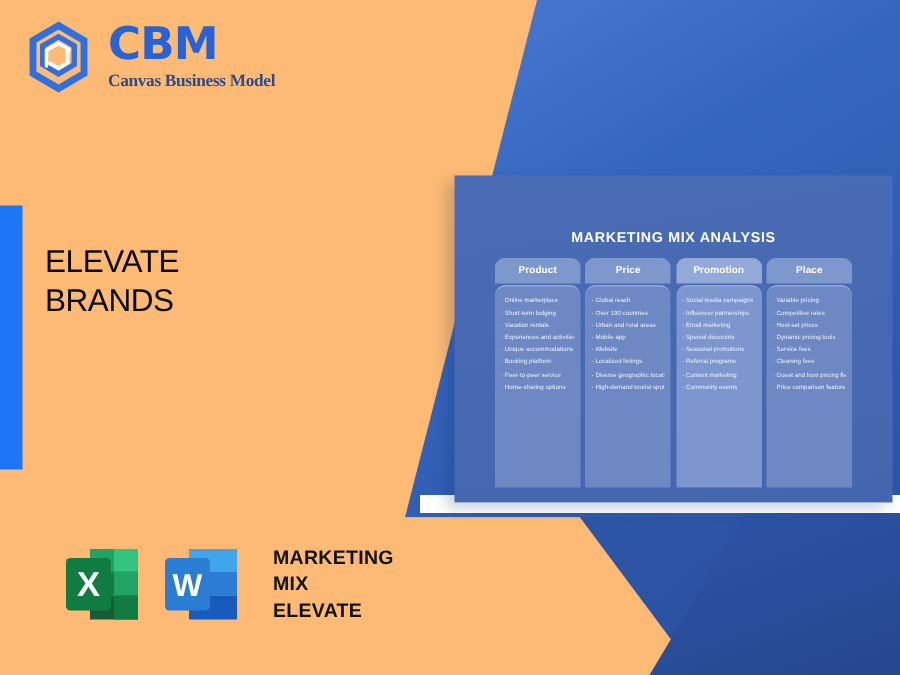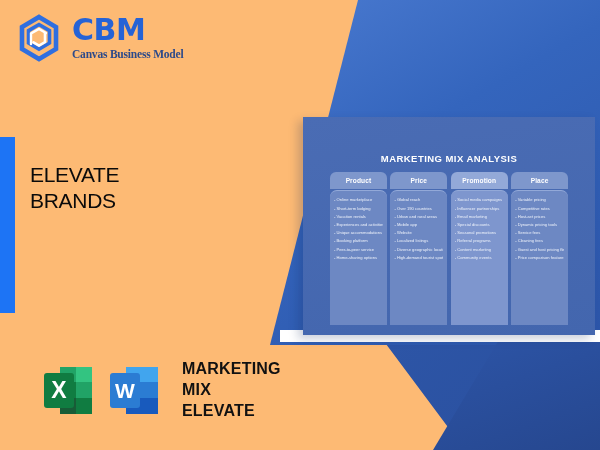--- a/index.html
+++ b/index.html
@@ -137,21 +137,21 @@
   }
   .app-icon {
     width: 62px;
     height: 62px;
     position: relative;
     flex: 0 0 62px;
   }
   .app-icon.word { margin-left: 4px; }
   .footer-label {
     margin-left: 16px;
-    font-size: 16px;
+    font-size: 13px;
     font-weight: bold;
     color: #111111;
     line-height: 1.32;
     letter-spacing: 0.2px;
   }
 
   
   .mm-card {
     position: absolute;
     left: 303px;

